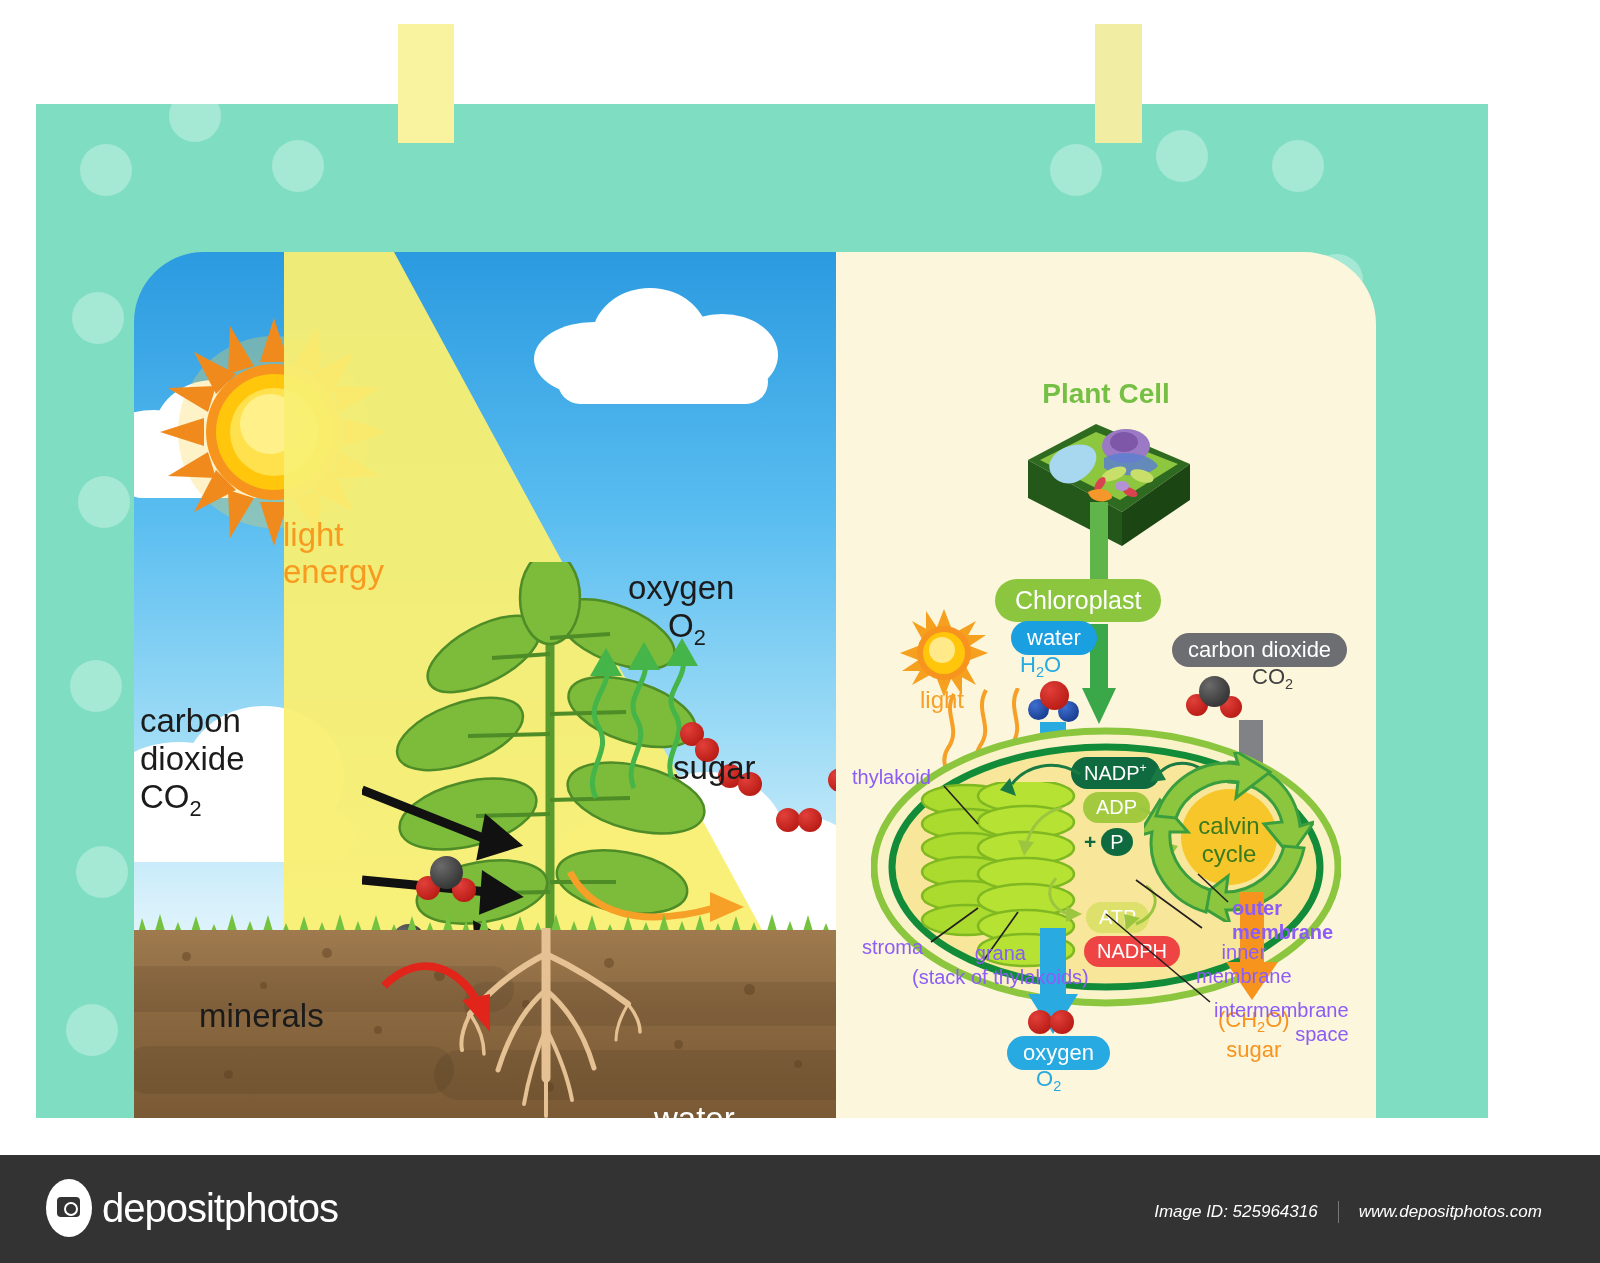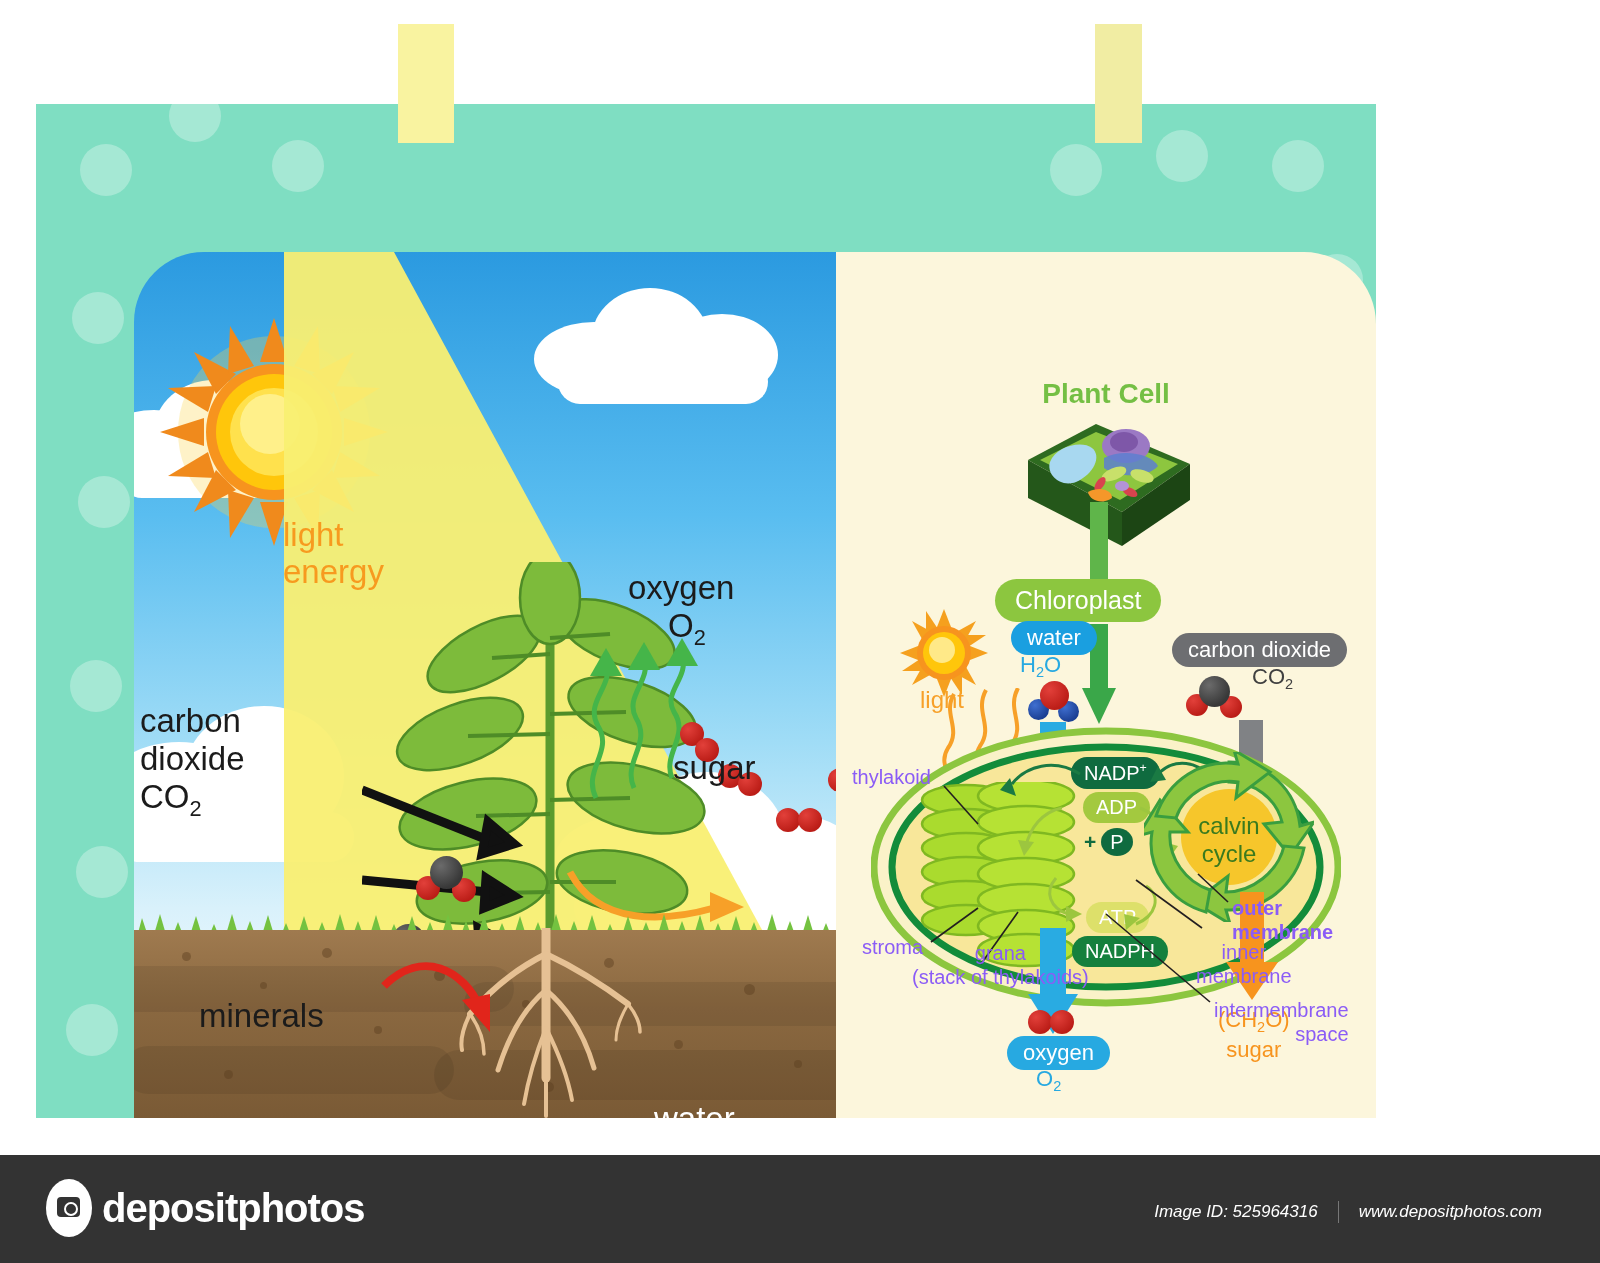--- a/index.html
+++ b/index.html
@@ -1,20 +1,20 @@
 <!DOCTYPE html>
 <html><head>
 <meta charset="utf-8">
 <style>
   html,body{margin:0;padding:0;background:#fff;}
   body{font-family:"Liberation Sans",sans-serif;}
   #stage{position:relative;width:1600px;height:1263px;background:#ffffff;overflow:hidden;}
 
   
-  #card{position:absolute;left:36px;top:104px;width:1340px;height:1014px;background:#7fdec2;overflow:hidden;}
+  #card{position:absolute;left:36px;top:104px;width:1452px;height:1014px;background:#7fdec2;overflow:hidden;}
   .dot{position:absolute;border-radius:50%;background:rgba(255,255,255,.30);}
 
   
   #title-tab-left{position:absolute;left:398px;top:24px;width:56px;height:119px;background:#f9f3a0;}
   #title-tab-right{position:absolute;left:1095px;top:24px;width:47px;height:119px;background:#f1eda3;}
   #title-band{position:absolute;left:432px;top:24px;width:680px;height:113px;background:#7fdec2;display:flex;align-items:center;justify-content:center;z-index:4;}
   #title-text{color:#ffffff;font-size:60px;font-weight:bold;letter-spacing:1.5px;line-height:1;}
 
   
   #left-panel{position:absolute;left:98px;top:148px;width:702px;height:938px;
@@ -58,36 +58,36 @@
   #cap-o2{left:200px;top:814px;color:#27a9e1;}
   #cap-light{left:84px;top:434px;color:#f7a028;font-size:24px;}
   #cap-sugar{left:382px;top:755px;color:#f7941e;font-size:22px;line-height:1.18;text-align:center;}
 
   .tagdark{position:absolute;border-radius:16px;color:#fff;font-size:20px;padding:4px 13px;white-space:nowrap;}
   #tag-nadp{left:235px;top:505px;background:#0f6b3f;}
   #tag-adp{left:247px;top:540px;background:#a3c93f;}
   #tag-p{left:265px;top:576px;background:#0f6b3f;border-radius:50%;width:14px;height:22px;padding:3px 9px;text-align:center;}
   #plus-p{position:absolute;left:248px;top:578px;color:#0f6b3f;font-size:21px;font-weight:bold;}
   #tag-atp{left:250px;top:650px;background:#dde06a;}
-  #tag-nadph{left:236px;top:684px;background:#15803d;}
+  #tag-nadph{left:248px;top:684px;background:#ef4444;}
   .small-lbl{position:absolute;font-size:20px;color:#8b5cf6;line-height:1.2;}
   #l-thylakoid{left:16px;top:513px;}
   #l-stroma{left:26px;top:683px;}
   #l-grana{left:76px;top:689px;text-align:center;}
   #l-outer{left:396px;top:644px;text-align:left;font-weight:bold;}
   #l-inner{left:360px;top:688px;text-align:center;}
   #l-inter{left:378px;top:746px;text-align:right;}
 
   
   #footer{position:absolute;left:0;top:1155px;width:1600px;height:108px;background:#333333;}
   #dp-logo{position:absolute;left:46px;top:24px;display:flex;align-items:center;gap:10px;}
   #dp-cam{width:46px;height:58px;border-radius:50%;background:#fff;position:relative;}
   #dp-cam:after{content:"";position:absolute;left:11px;top:18px;width:23px;height:20px;border-radius:4px;background:#333;}
   #dp-cam:before{content:"";position:absolute;left:18px;top:23px;width:10px;height:10px;border-radius:50%;border:2px solid #fff;z-index:2;}
-  #dp-word{color:#fff;font-size:40px;font-weight:bold;letter-spacing:-1px;}
+  #dp-word{color:#fff;font-size:40px;font-weight:normal;letter-spacing:-1px;}
   #foot-right{position:absolute;right:58px;top:46px;display:flex;align-items:center;gap:20px;color:#fff;font-size:17px;font-style:italic;}
   #foot-div{width:1px;height:22px;background:#777;}
 </style>
 </head>
 <body>
 
 <div id="stage">
 
   <div id="card">
 

